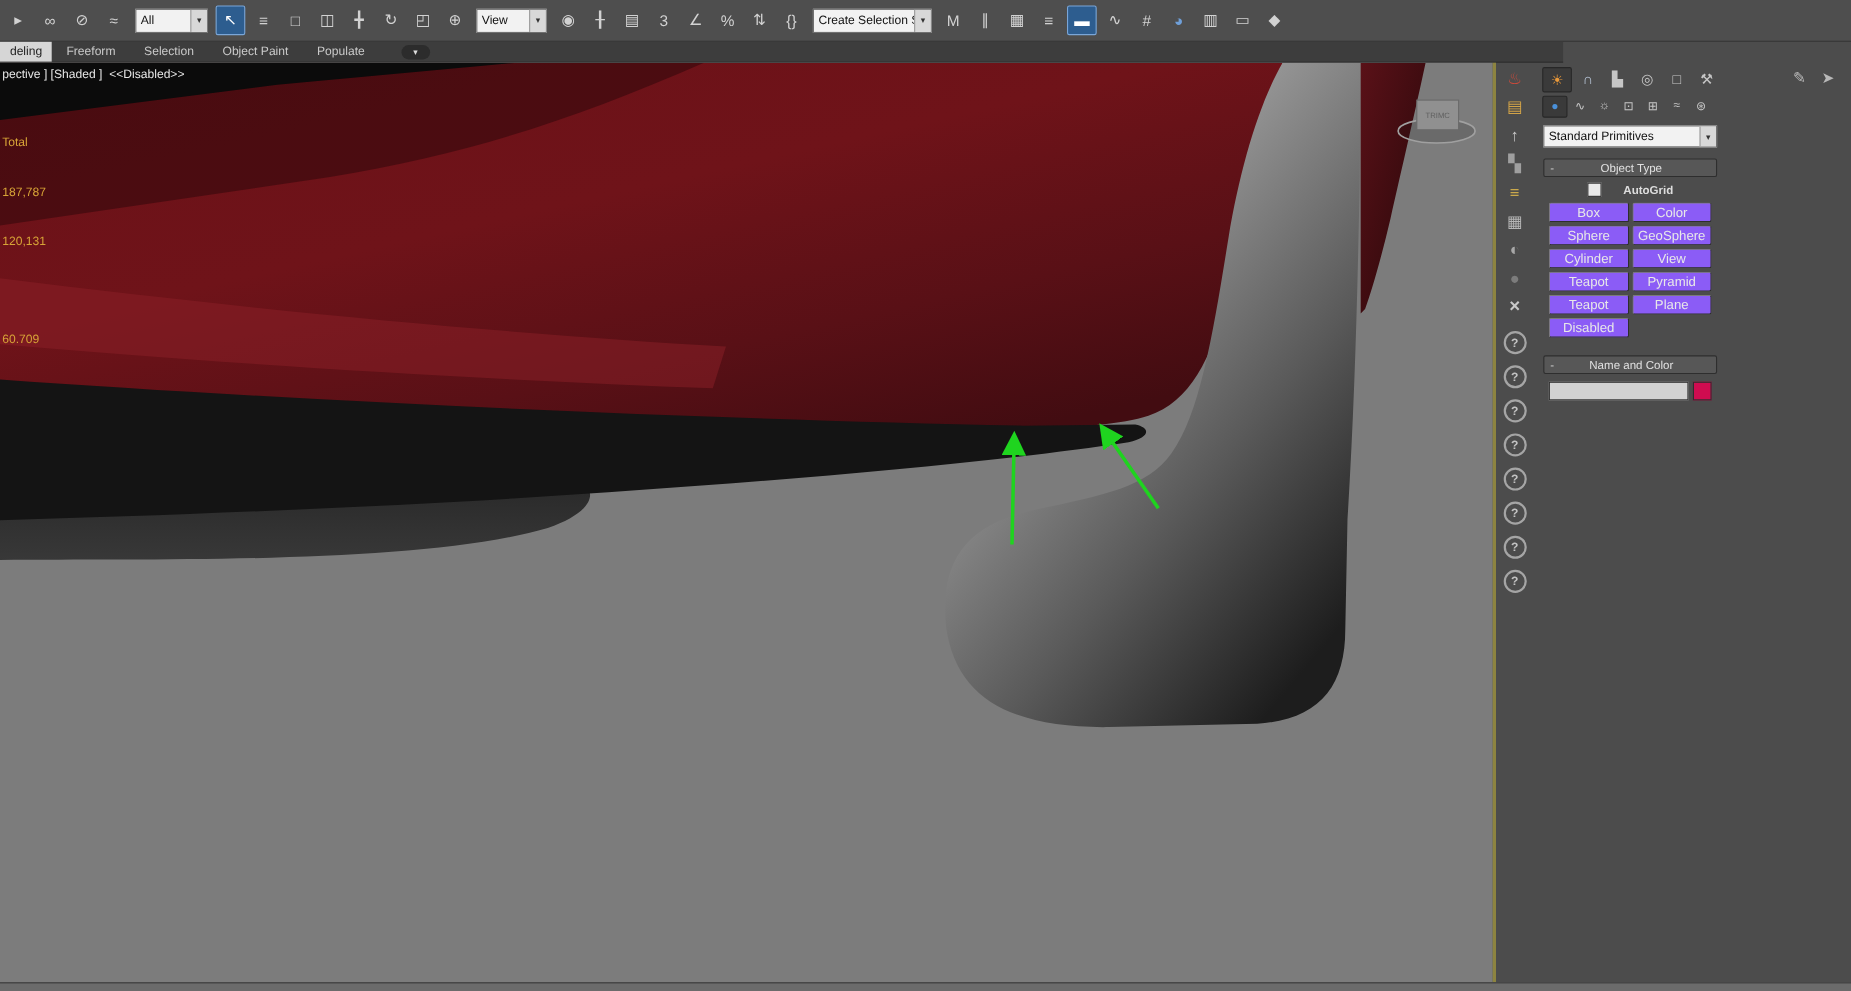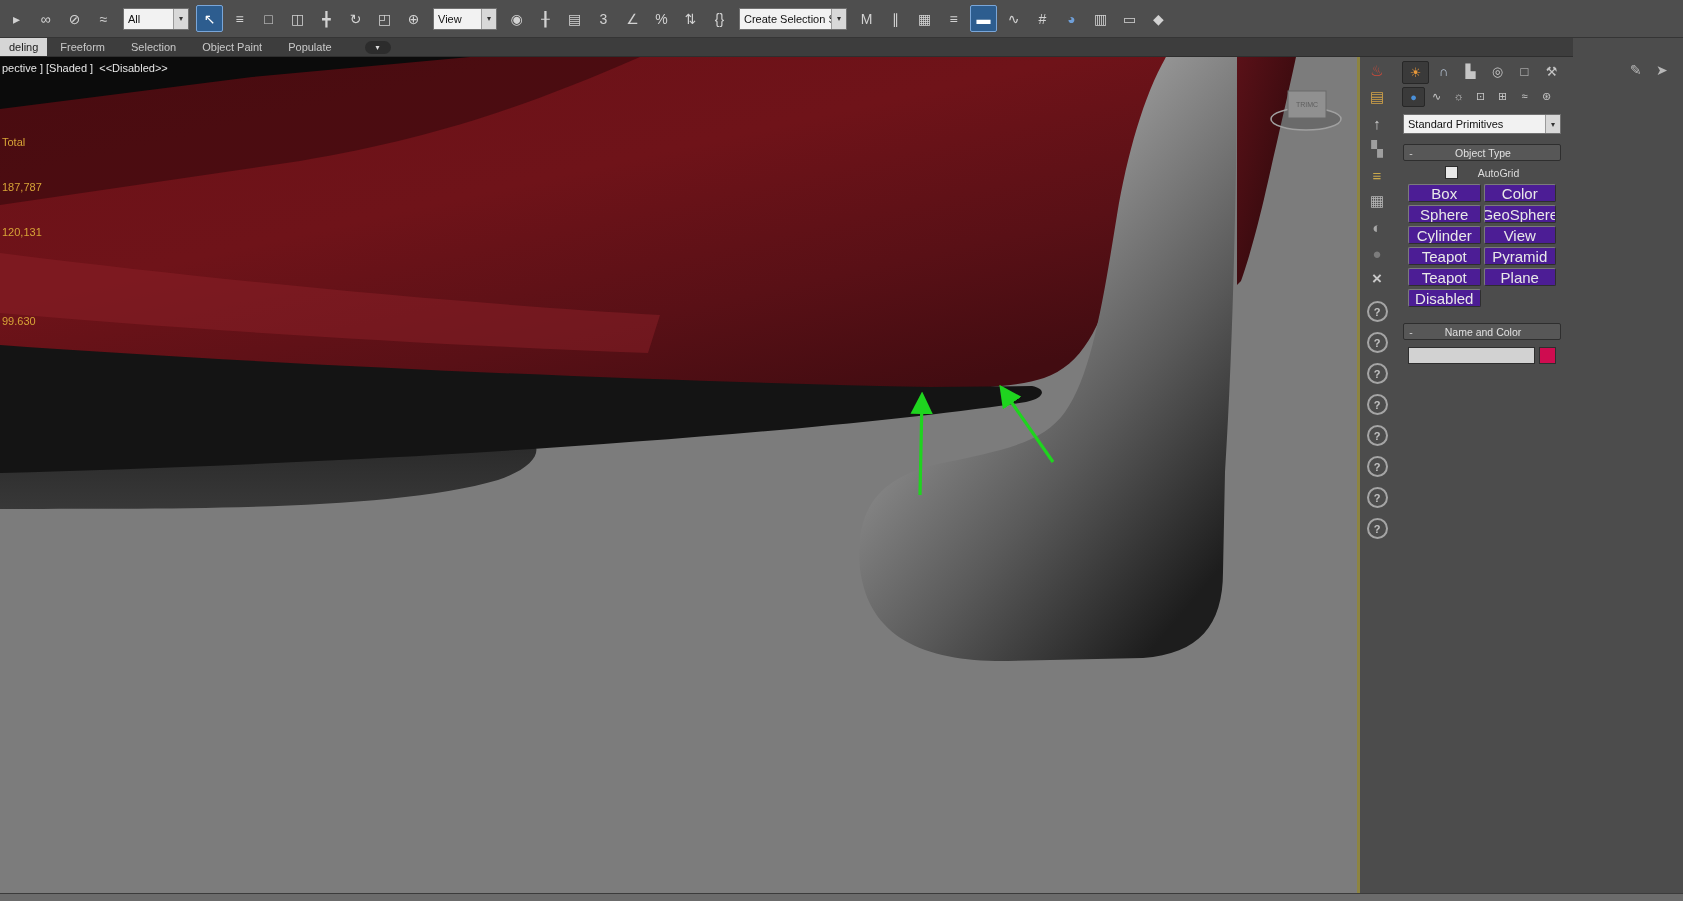--- a/index.html
+++ b/index.html
@@ -28,40 +28,40 @@
     font-size:11px;color:#111;
   }
   .combo-text{padding:0 4px;flex:1;white-space:nowrap;overflow:hidden;}
   .combo-arrow{
     width:14px;align-self:stretch;background:#d8d8d8;border-left:1px solid #9a9a9a;
     display:flex;align-items:center;justify-content:center;font-size:8px;color:#333;
   }
   .w64{width:64px;} .w62{width:62px;} .w106{width:106px;}
   
   .ribbon{
-    position:absolute;top:38px;left:0;width:1573px;height:19px;
+    position:absolute;top:38px;left:0;width:1421px;height:19px;
     background:#3d3d3d;border-bottom:1px solid #2e2e2e;box-sizing:border-box;
     display:flex;align-items:stretch;font-size:11px;color:#c9c9c9;
   }
   .ribbon-tab{padding:0 13px;display:flex;align-items:center;white-space:nowrap;}
   .ribbon-tab.active{background:#d6d6d6;color:#1c1c1c;padding:0 9px;}
   .ribbon-caret{
     margin-left:20px;width:26px;height:13px;background:#2c2c2c;border-radius:7px;
     color:#dddddd;font-size:8px;display:flex;align-items:center;justify-content:center;
     align-self:center;
   }
   
   .viewport{
     position:absolute;top:57px;left:0;width:1357px;height:836px;
     background:#7c7c7c;overflow:hidden;
   }
   .vp-border{position:absolute;top:57px;left:1357px;width:3px;height:836px;background:#8d8440;}
   .viewport svg{position:absolute;top:0;left:0;}
   .vp-label{position:absolute;top:5px;left:2px;color:#e6e6e6;font-size:11px;white-space:pre;}
-  .vp-stats{position:absolute;top:48px;left:2px;color:#d7a437;font-size:11px;line-height:15px;white-space:pre;}
+  .vp-stats{position:absolute;top:36px;left:2px;color:#d7a437;font-size:11px;line-height:15px;white-space:pre;}
   .vp-gap{height:14px;}
   
   .side-strip{position:absolute;top:57px;left:1359px;width:36px;height:836px;}
   .st-icon{
     width:26px;height:24px;margin:2px auto;display:flex;align-items:center;justify-content:center;
     font-size:15px;color:#c9c9c9;
   }
   .help-circle{
     width:17px;height:17px;border:2px solid #a5a5a5;border-radius:50%;
     color:#c2c2c2;font-size:11px;font-weight:bold;
@@ -84,27 +84,27 @@
   .cp-combo{margin:7px 0 0 7px;width:156px;height:18px;}
   .rollout{width:158px;margin:10px 0 0 7px;}
   .rollout-header{
     height:15px;background:#575757;border:1px solid #2e2e2e;border-radius:2px;
     display:flex;align-items:center;font-size:10.5px;color:#e0e0e0;
   }
   .rollout-minus{width:14px;text-align:center;color:#cfcfcf;}
   .rollout-title{flex:1;text-align:center;padding-right:12px;}
   .rollout-body{padding:5px 3px 6px 3px;}
   .autogrid-row{display:flex;align-items:center;justify-content:center;gap:20px;margin-bottom:5px;
-    font-size:10.5px;color:#dddddd;}
+    font-size:10.5px;color:#dddddd;font-weight:bold;}
   .checkbox{width:11px;height:11px;background:#e8e8e8;border:1px solid #2c2c2c;}
   .btn-grid{display:grid;grid-template-columns:1fr 1fr;gap:3px;padding:0 2px;}
   .cp-btn{
-    height:16px;background:#4c1d95;border:1px solid #2e2e2e;
+    height:16px;background:#8b5cf6;border:1px solid #2e2e2e;
     border-top-color:#7b7b7b;border-left-color:#7b7b7b;border-radius:2px;
-    color:#e8e8e8;font-size:15px;display:flex;align-items:center;justify-content:center;
+    color:#e8e8e8;font-size:12px;display:flex;align-items:center;justify-content:center;
     white-space:nowrap;overflow:hidden;
   }
   .cp-btn.single{grid-column:1;}
   .nc-row{display:flex;align-items:center;gap:4px;padding:2px 2px;}
   .name-field{flex:1;height:15px;background:#d2d2d2;border:1px solid #2e2e2e;}
   .color-swatch{width:15px;height:15px;border:1px solid #2e2e2e;}
   .px-icon{position:absolute;font-size:14px;color:#b8b8b8;}
   
   .bottom-strip{position:absolute;top:893px;left:0;width:1683px;height:8px;
     background:#6b6b6b;border-top:1px solid #3b3b3b;box-sizing:border-box;}
@@ -219,21 +219,21 @@
     <line x1="920" y1="438" x2="922" y2="341" stroke-width="3.2" marker-end="url(#ah)" stroke="#1fd41f"></line>
     <line x1="1053" y1="405" x2="1003" y2="333" stroke-width="3.2" marker-end="url(#ah)" stroke="#1fd41f"></line>
   </svg>
 
   <div class="vp-label">pective ] [Shaded ]  &lt;&lt;Disabled&gt;&gt;</div>
   <div class="vp-stats">
     <div>Total</div>
     <div>187,787</div>
     <div>120,131</div>
     <div class="vp-gap"></div>
-    <div>99.630</div>
+    <div>60.709</div>
   </div>
 </div>
 <div class="vp-border"></div>
 
 <div class="side-strip">
   <div class="st-icon" style="color:#d04a3a;">♨</div>
   <div class="st-icon" style="color:#d2a348;">▤</div>
   <div class="st-icon">↑</div>
   <div class="st-icon" style="color:#9f9f9f;">▚</div>
   <div class="st-icon" style="color:#c9a84c;">≡</div>

